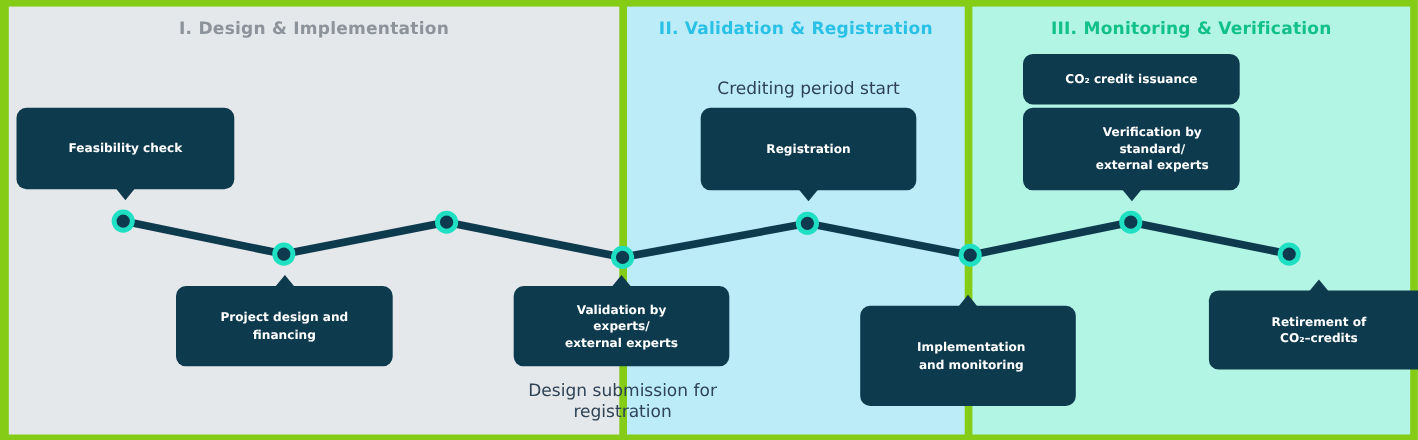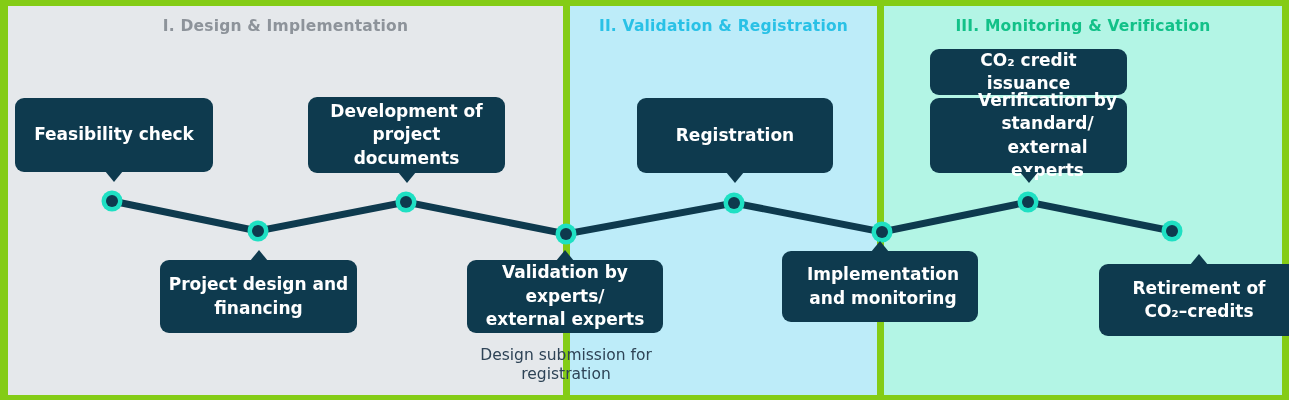--- a/index.html
+++ b/index.html
@@ -21,21 +21,21 @@
   }
   .panel-1 .panel-header{color:#8d939a;}
   .panel-2 .panel-header{color:#29c1e6;}
   .panel-3 .panel-header{color:#12c188;}
 
   .timeline-svg{position:absolute;left:0;top:0;z-index:2;}
 
   .step-box{
     position:absolute;z-index:3;
     background:#0e3a4e;border-radius:9px;
-    color:#ffffff;font-weight:700;font-size:17px;line-height:1.38;
+    color:#ffffff;font-weight:700;font-size:11px;line-height:1.38;
     display:flex;align-items:center;justify-content:center;
     text-align:center;white-space:pre-line;
     padding:0 6px;box-sizing:border-box;
   }
   .pt-down::after,.pt-up::before{
     content:"";position:absolute;left:50%;transform:translateX(-50%);
     border-left:9px solid transparent;border-right:9px solid transparent;
   }
   .pt-down::after{bottom:-10px;border-top:11px solid #0e3a4e;}
   .pt-up::before{top:-10px;border-bottom:11px solid #0e3a4e;}
@@ -47,21 +47,21 @@
     transform:translateX(-50%);
     width:260px;
   }
 
   
   .b-feasibility  {left:15px;  top:98px;  width:198px; height:74px;}
   .b-design       {left:160px; top:260px; width:197px; height:73px;}
   .b-development  {left:308px; top:97px;  width:197px; height:76px;}
   .b-validation   {left:467px; top:260px; width:196px; height:73px;}
   .b-registration {left:637px; top:98px;  width:196px; height:75px;}
-  .b-implementation{left:782px;top:251px; width:196px; height:71px;padding-left:12px;}
+  .b-implementation{left:782px;top:278px; width:196px; height:91px;padding-left:12px;}
   .b-co2          {left:930px; top:49px;  width:197px; height:46px;}
   .b-verification {left:930px; top:98px;  width:197px; height:75px;padding-left:44px;}
   .b-retirement   {left:1075px;top:264px; width:200px; height:72px;margin-left:24px;}
 
   .cap-crediting {left:735px; top:71px;}
   .cap-submission{left:566px; top:346px;}
 </style>
 </head>
 <body>
 
@@ -109,32 +109,30 @@
     </g>
     <g>
       <circle cx="1172" cy="231" r="10.5" fill="#1fe0c3"></circle>
         <circle cx="1172" cy="231" r="6" fill="#0e3a4e"></circle>
     </g>
   </svg>
 
   <div class="step-box b-feasibility pt-down">Feasibility check</div>
   <div class="step-box b-design pt-up">Project design and
 financing</div>
-  <div class="step-box b-development pt-down">Development of
-project
-documents</div>
   <div class="step-box b-validation pt-up">Validation by
 experts/
 external experts</div>
   <div class="step-box b-registration pt-down">Registration</div>
   <div class="step-box b-implementation pt-up">Implementation
 and monitoring</div>
   <div class="step-box b-co2">CO₂ credit issuance</div>
   <div class="step-box b-verification pt-down">Verification by
 standard/
 external experts</div>
   <div class="step-box b-retirement pt-up">Retirement of
 CO₂–credits</div>
 
+  <div class="caption cap-crediting">Crediting period start</div>
   <div class="caption cap-submission">Design submission for
 registration</div>
 
 </div>
 
 </body></html>

